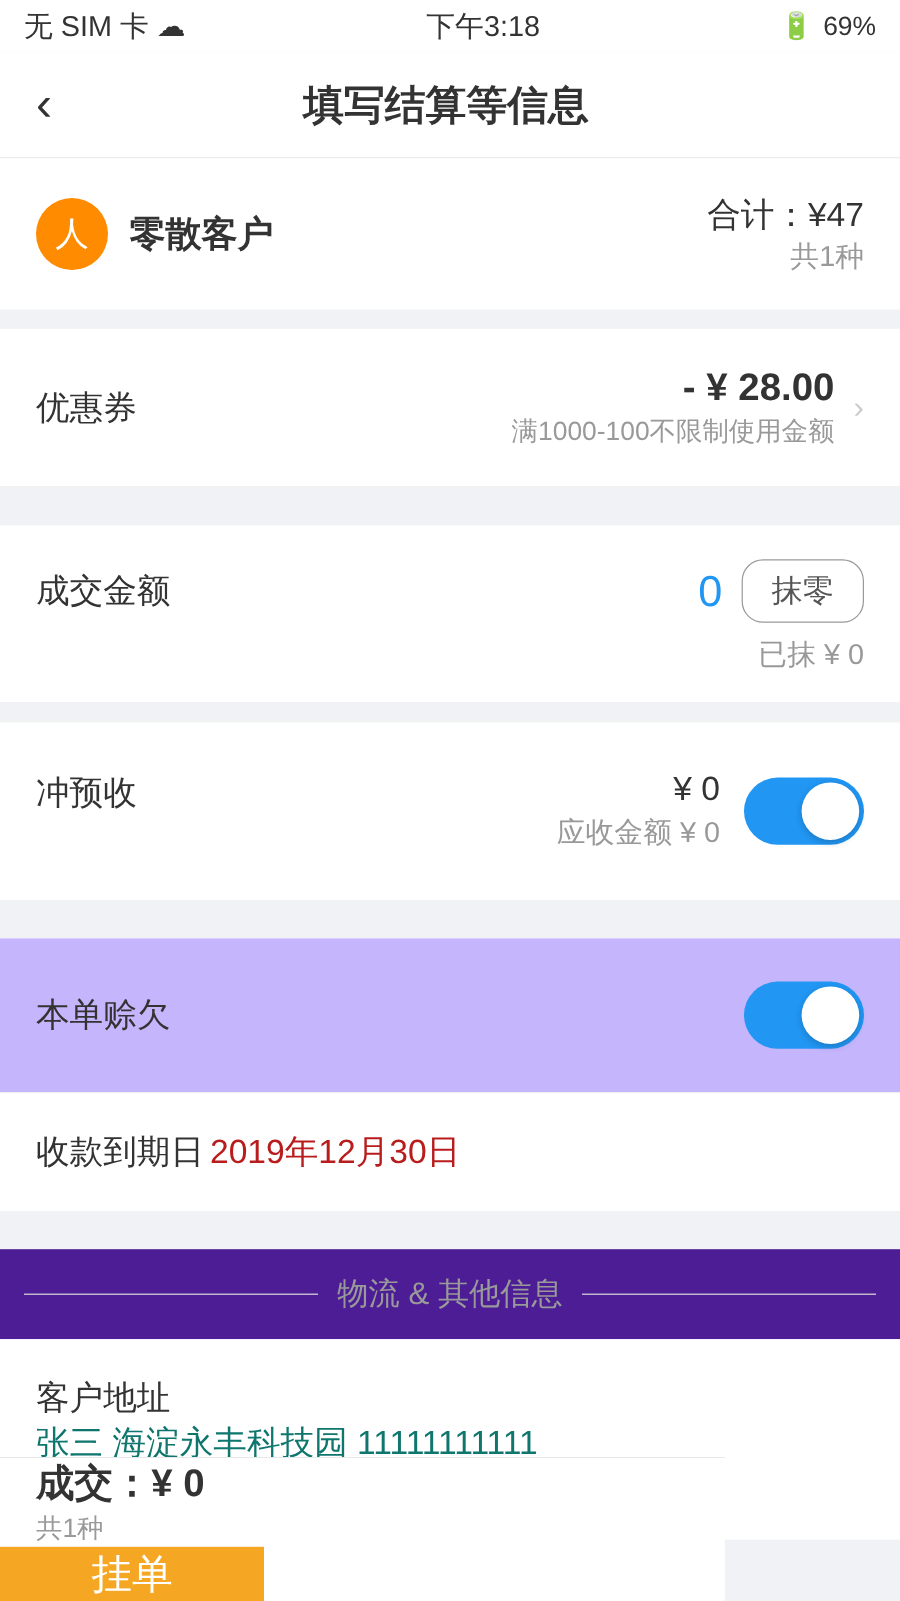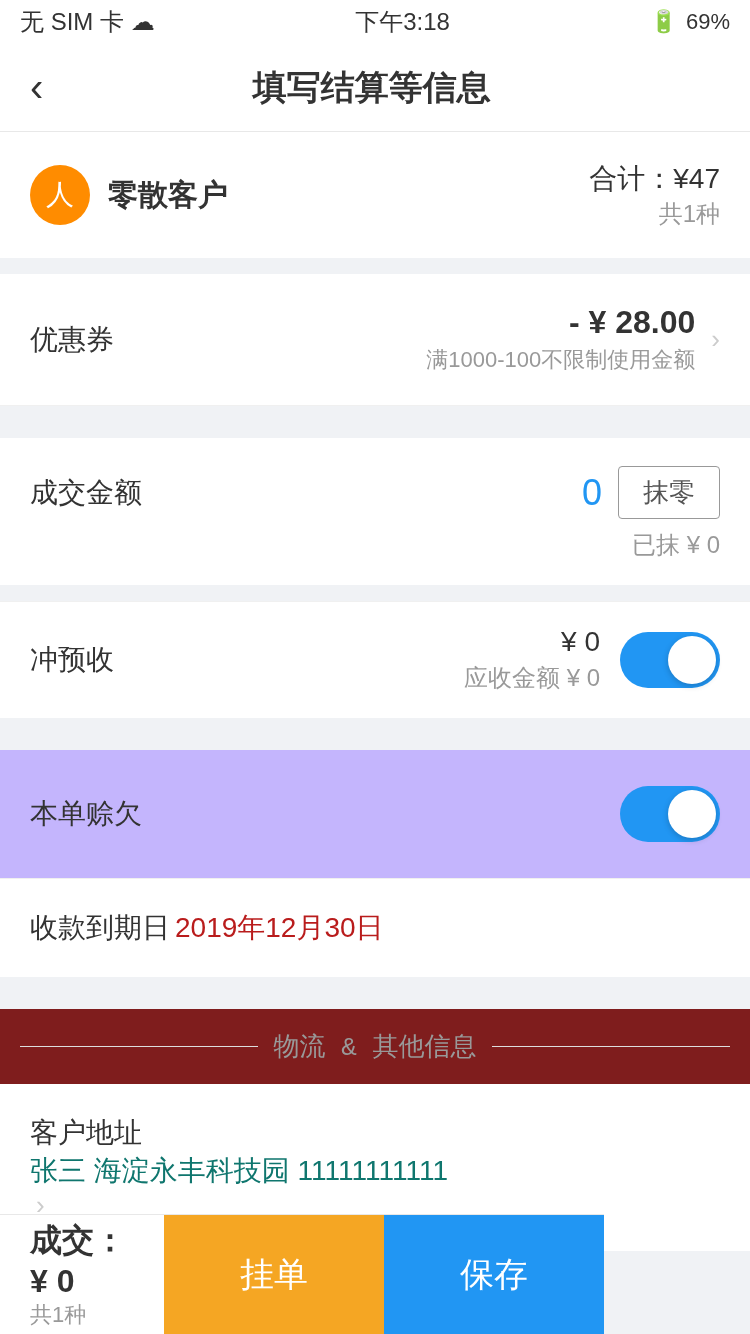--- a/index.html
+++ b/index.html
@@ -106,41 +106,40 @@
       display: flex;
       align-items: center;
       justify-content: space-between;
       padding: 28px 30px 10px 30px;
       background: #fff;
     }
     .amount-input-area { display: flex; align-items: center; gap: 16px; }
     .amount-value { font-size: 36px; color: #2196f3; font-weight: 500; }
     .round-btn {
       border: 1.5px solid #999;
-      border-radius: 4px;
+      border-radius: 18px;
       padding: 8px 24px;
       font-size: 26px;
       color: #555;
       background: #fff;
       cursor: pointer;
     }
     .amount-sub-row {
       padding: 0 30px 24px 30px;
       background: #fff;
       font-size: 24px;
       color: #999;
       text-align: right;
     }
 
     
     .flush-row {
       display: flex;
-      align-items: center;
-      justify-content: space-between;
-      padding: 24px 30px;
+      justify-content: space-between;
+      padding: 40px 30px;
       background: #fff;
     }
     .flush-left { }
     .flush-label { font-size: 28px; color: #333; }
     .flush-right { display: flex; align-items: center; gap: 20px; }
     .flush-amounts { text-align: right; }
     .flush-main { font-size: 28px; color: #333; font-weight: 500; }
     .flush-sub { font-size: 24px; color: #999; margin-top: 4px; }
 
     
@@ -181,23 +180,22 @@
       background: #fff;
       font-size: 28px;
       color: #333;
       gap: 5px;
     }
     .due-date-label { flex-shrink: 0; }
     .due-date-value { color: #b91c1c; }
 
     
     .logistics-section {
-      background: #7f1d1d;
+      background: #4c1d95;
       margin-bottom: 0;
-      font-family: Liberation Mono, monospace;
     }
     .logistics-header {
       text-align: center;
       padding: 20px;
       font-size: 26px;
       color: #999;
       display: flex;
       align-items: center;
       justify-content: center;
       gap: 16px;
@@ -225,20 +223,21 @@
     
     .bottom-bar {
       position: fixed;
       bottom: 0;
       left: 0;
       width: 604px;
       height: 120px;
       display: flex;
       background: #fff;
       border-top: 1px solid #e8e8e8;
+      flex-direction: column;
     }
     .bottom-summary {
       flex: 1;
       display: flex;
       flex-direction: column;
       justify-content: center;
       padding: 0 30px;
     }
     .bottom-deal { font-size: 26px; color: #333; }
     .bottom-deal span { font-size: 32px; font-weight: 600; color: #333; }

